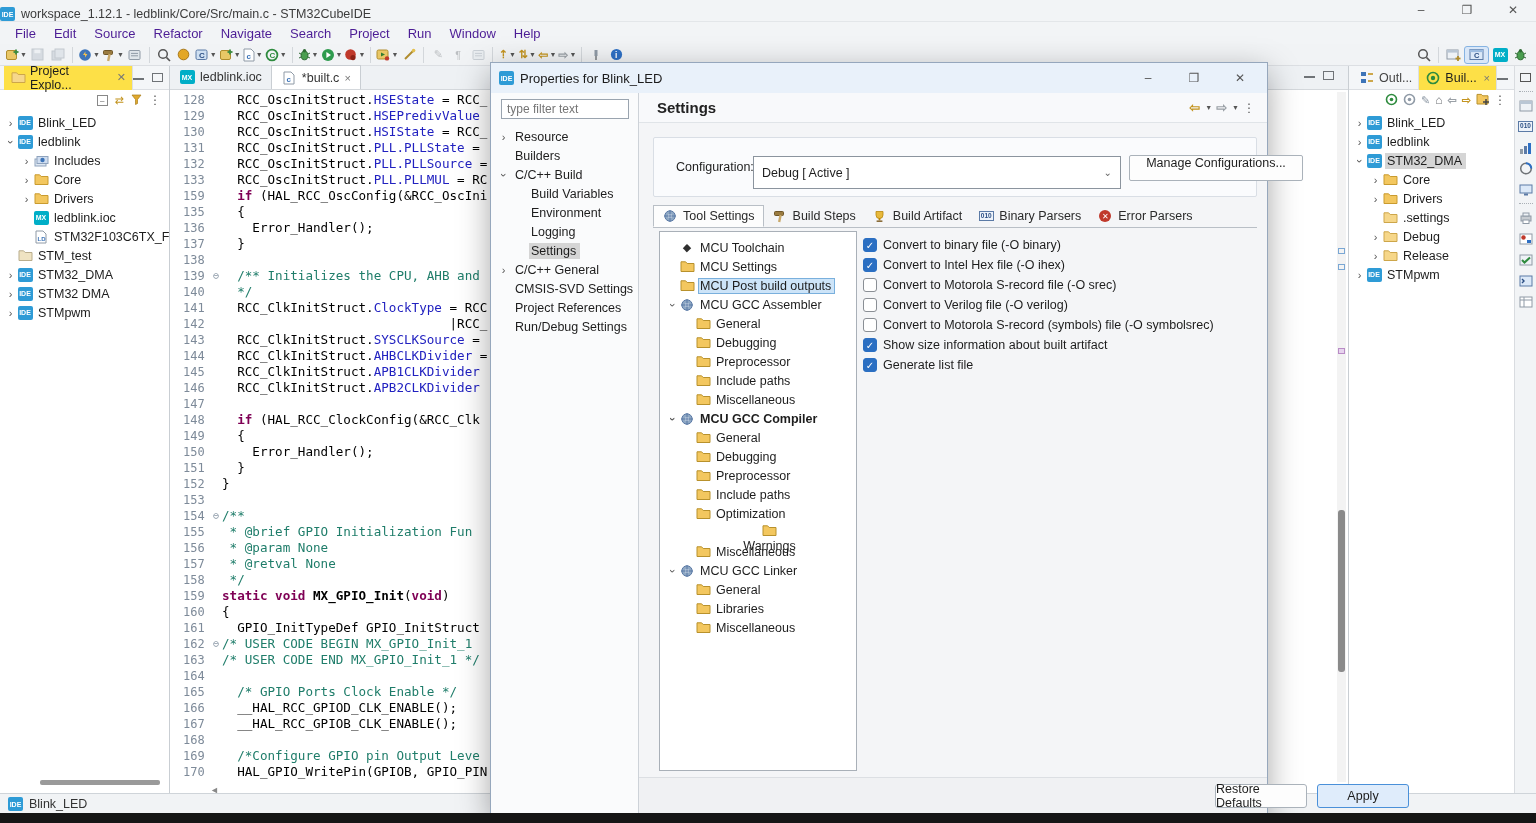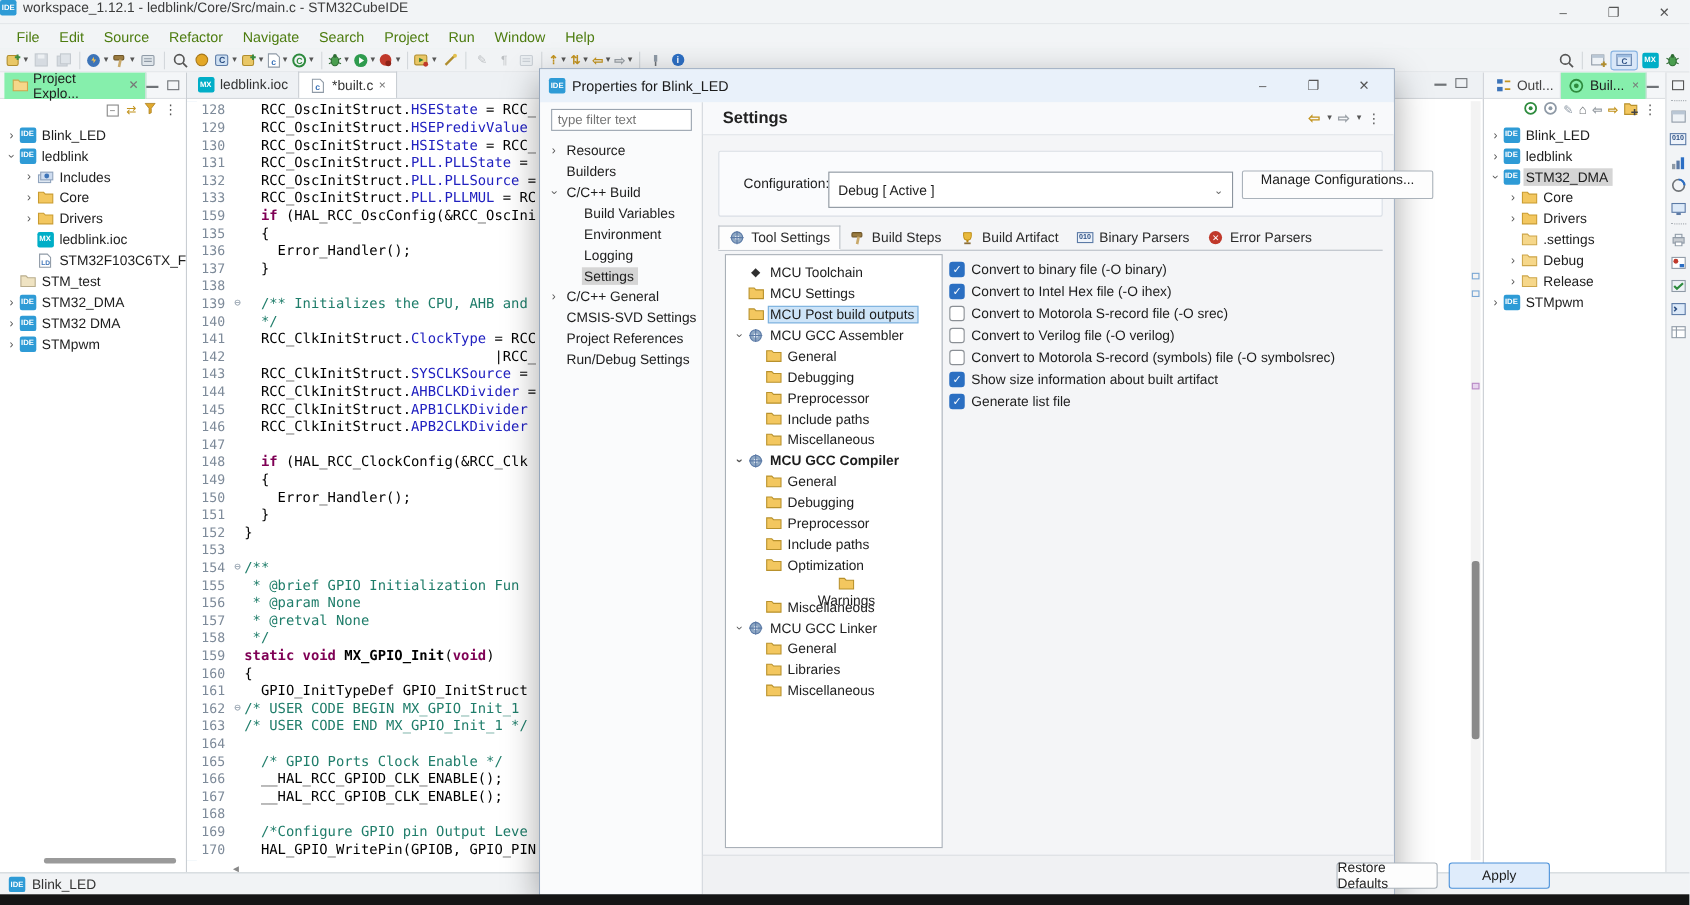--- a/index.html
+++ b/index.html
@@ -1,42 +1,42 @@
 <!DOCTYPE html>
 <html><head>
 <meta charset="utf-8">
 <style>
   *{box-sizing:border-box}
   html,body{margin:0;padding:0}
   body{width:1536px;height:823px;position:relative;overflow:hidden;
        font-family:"Liberation Sans",sans-serif;background:#eceff2;color:#1d1d1d}
   .abs{position:absolute}
   
-  #titlebar{left:0;top:0;width:1536px;height:22px;background:#f2f4f6;display:flex;align-items:flex-start;border-bottom:1px solid #e3e6e9}
+  #titlebar{left:0;top:0;width:1536px;height:22px;background:#f2f4f6;display:flex;align-items:flex-end;border-bottom:1px solid #e3e6e9}
   #titlebar .title{font-size:12.5px;color:#3c3c3c;margin-left:6px}
   .winbtns{margin-left:auto;display:flex}
   .winbtn{width:46px;height:22px;display:flex;align-items:center;justify-content:center;font-size:12px;color:#555}
   #menubar{left:0;top:22px;width:1536px;height:22px;background:#f2f4f6;display:flex;align-items:center;padding-left:6px}
-  .menu-item{font-size:13px;padding:0 9px;color:#4d7c0f}
+  .menu-item{font-size:13px;padding:0 9px;color:#4c1d95}
   #toolbar{left:0;top:44px;width:1536px;height:22px;background:#f1f3f5;border-bottom:1px solid #dcdfe3;display:flex;align-items:center;padding-left:4px}
   .tbi{display:inline-flex;align-items:center;justify-content:center;height:18px;min-width:18px;margin:0 1px}
   .tbi.dim{opacity:.4}
   .tbsep{width:1px;height:16px;background:#d3d7db;margin:0 4px}
   .caret{font-size:7px;color:#555;margin-left:1px}
   .tb-right{margin-left:auto;display:flex;align-items:center;margin-right:6px}
   .persp{display:flex;align-items:center;padding:1px 4px;border-radius:3px;margin:0 1px}
   .persp.active{background:#d9e7f8;border:1px solid #86b3e2}
   
   .badge{display:inline-flex;width:15px;height:14px;border-radius:2px;color:#fff;font-size:7px;font-weight:bold;
          align-items:center;justify-content:center;letter-spacing:0;flex:none}
   .badge.ide{background:#2e9bd6}.badge.mx{background:#00aec7}
   
   #explorer{left:0;top:66px;width:170px;height:727px;background:#ffffff;border-right:1px solid #c9ced3}
   .view-head{height:24px;display:flex;align-items:center;background:#f4f6f8;border-bottom:1px solid #dcdfe3;padding-left:4px}
-  .vtab{display:flex;align-items:center;gap:4px;height:24px;padding:0 6px;font-size:12.5px;background:#86efac;border-right:1px solid #dcdfe3}
+  .vtab{display:flex;align-items:center;gap:4px;height:24px;padding:0 6px;font-size:12.5px;background:#fde047;border-right:1px solid #dcdfe3}
   .vtab.inactive{background:transparent;border-right:1px solid #dcdfe3;color:#444}
   .vtab .x{color:#777;font-size:11px;margin-left:3px}
   .mini-win{margin-left:auto;display:flex;gap:8px;padding-right:6px}
   .mw{width:11px;height:9px;border:1px solid #6f7377}
   .mw.min{border:none;border-bottom:2px solid #6f7377;height:7px}
   .view-tools{height:20px;display:flex;align-items:center;justify-content:flex-end;gap:7px;padding-right:8px;font-size:11px;color:#8a6d2f}
   .trow{display:flex;align-items:center;height:19px;font-size:12.5px;white-space:nowrap}
   .trow .chev{width:13px;color:#555;font-size:11px;text-align:center;flex:none}
   .trow .chev.open{transform:rotate(90deg)}
   .trow .lbl{padding:1px 4px 1px 2px;margin-left:3px}

